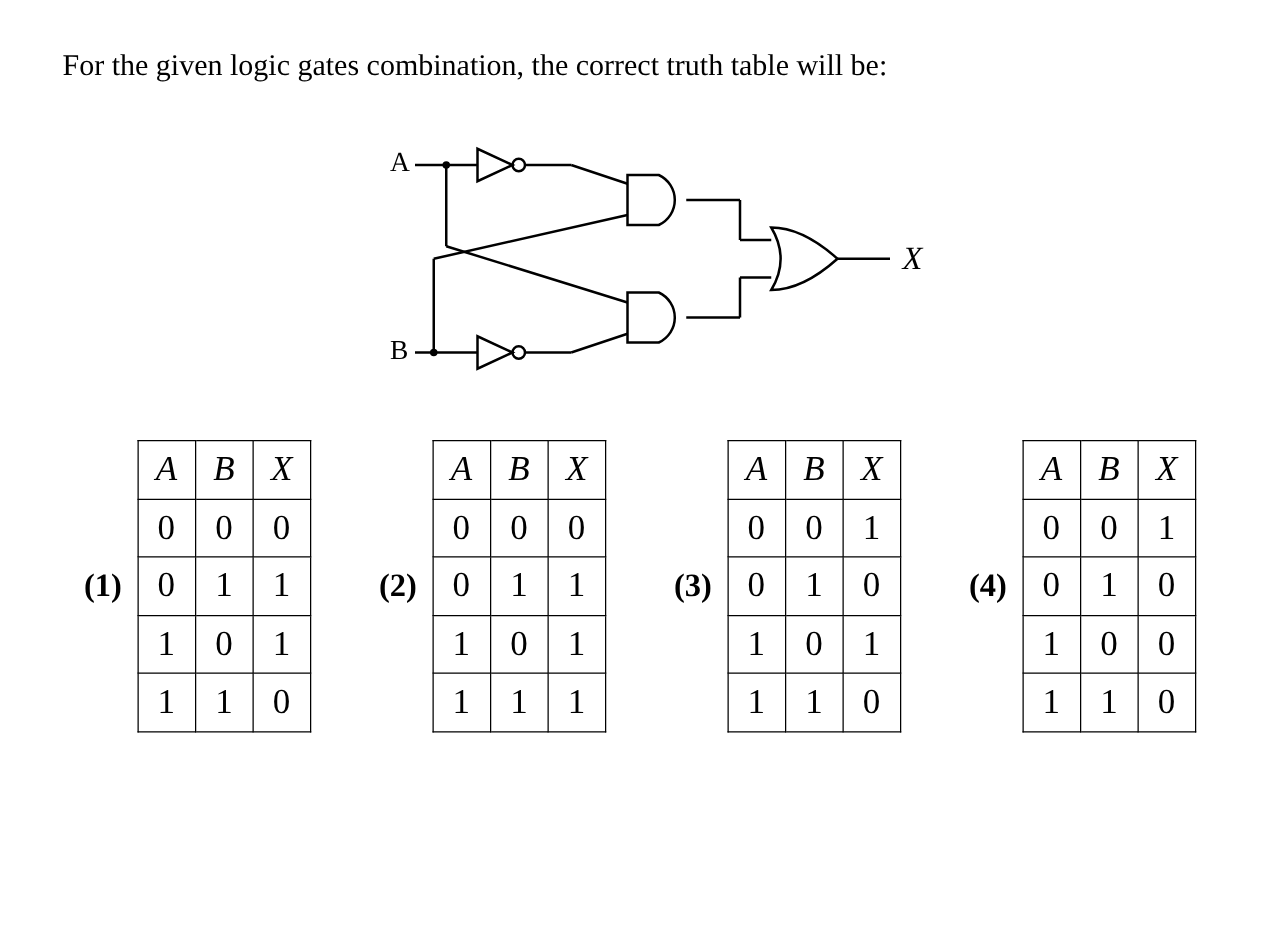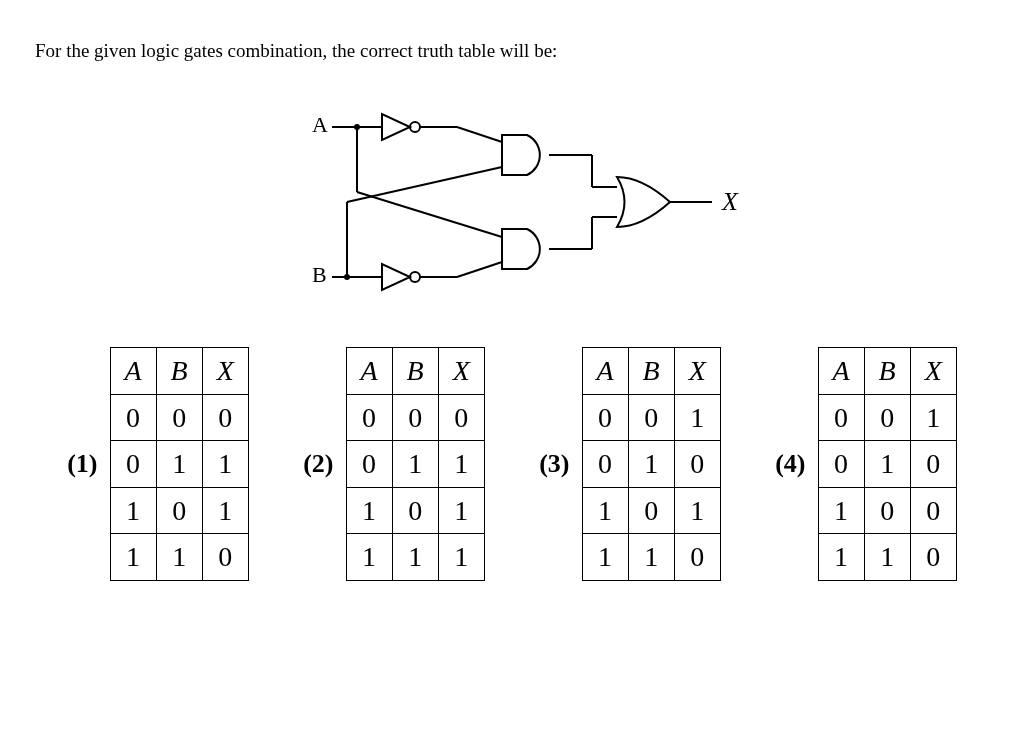--- a/index.html
+++ b/index.html
@@ -9,23 +9,23 @@
     }
     body {
       font-family: Georgia, 'Times New Roman', serif;
       background: #ffffff;
       width: 1024px;
       height: 754px;
       padding: 40px 30px;
       color: #000;
     }
     .question-text {
-      font-size: 19px;
+      font-size: 24px;
       margin-bottom: 30px;
-      margin-left: 5px;
+      margin-left: 20px;
     }
     .circuit-container {
       width: 100%;
       display: flex;
       justify-content: center;
       margin-bottom: 35px;
     }
     .circuit-svg {
       width: 460px;
       height: 220px;

